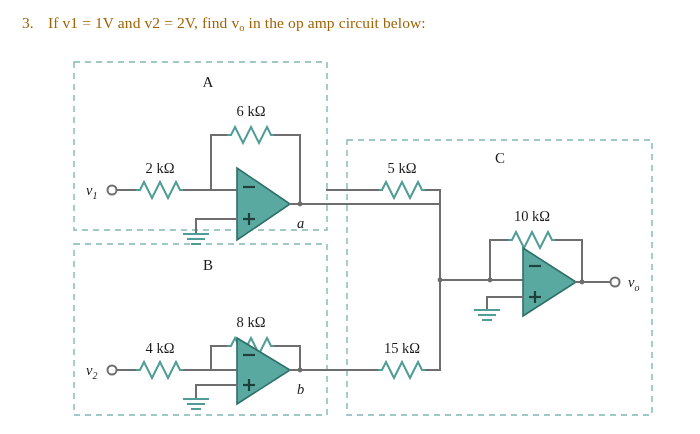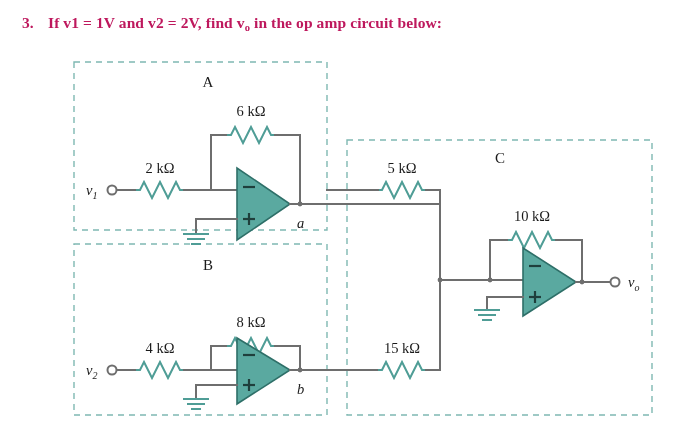--- a/index.html
+++ b/index.html
@@ -22,23 +22,22 @@
     height: 434px;
     background: #ffffff;
   }
   .question {
     position: absolute;
     left: 22px;
     top: 14px;
     width: 660px;
     font-size: 15.5px;
     line-height: 1.2;
-    color: #be185d;
+    color: #a16207;
     letter-spacing: 0.1px;
-    font-weight: bold;
   }
   .qnum {
     display: inline-block;
     width: 26px;
   }
   .qtext { display: inline; }
   sub {
     font-size: 0.68em;
     vertical-align: baseline;
     position: relative;

